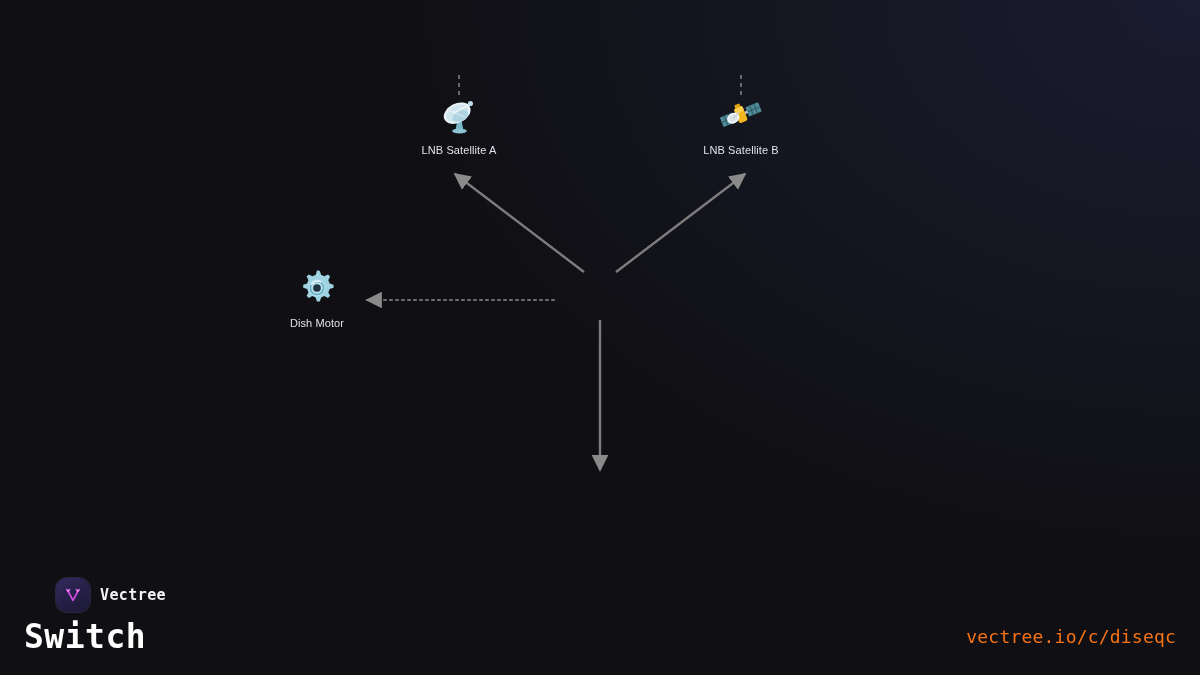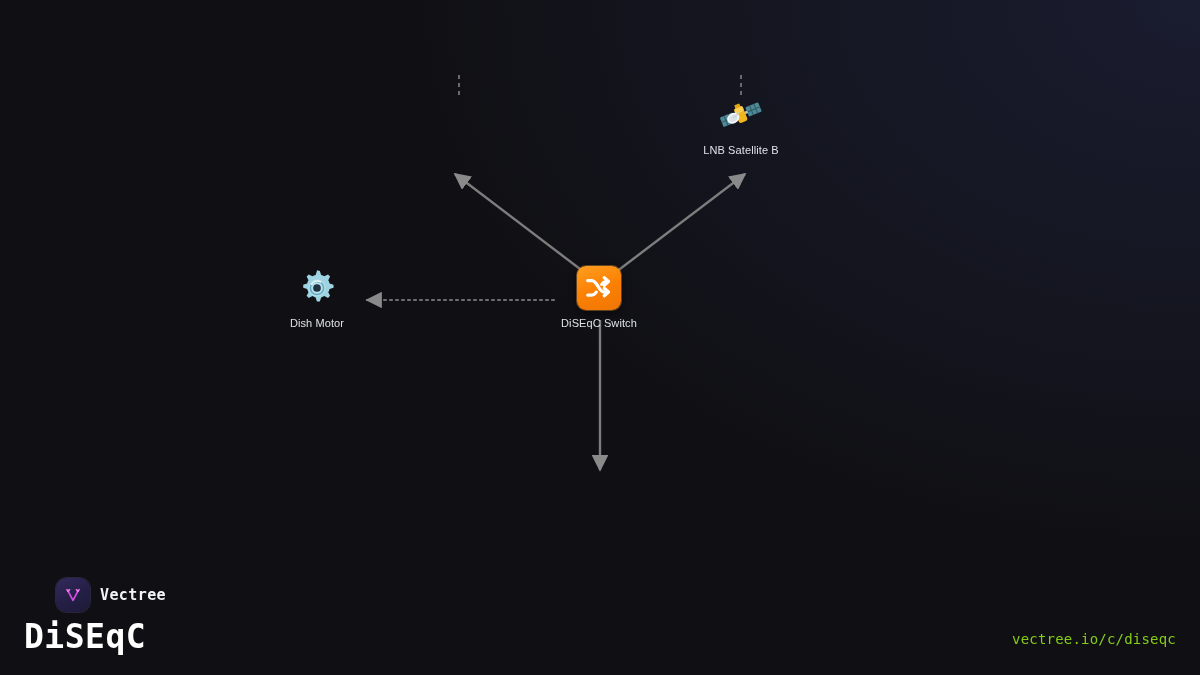--- a/index.html
+++ b/index.html
@@ -112,22 +112,22 @@
     font-size: 33px;
     font-weight: bold;
     color: #ffffff;
     letter-spacing: .5px;
   }
   .footer-url {
     position: absolute;
     right: 24px;
     bottom: 28px;
     font-family: "DejaVu Sans Mono", "Liberation Mono", monospace;
-    font-size: 14px;
-    color: #84cc16;
+    font-size: 18px;
+    color: #f97316;
     letter-spacing: .2px;
   }
 </style>
 </head>
 <body>
 
 <div id="canvas">
 
   <svg id="edges" viewBox="0 0 1200 675" xmlns="http://www.w3.org/2000/svg">
     <defs>
@@ -144,20 +144,38 @@
 
     <line x1="584" y1="272" x2="455" y2="174" stroke="#7d7d7d" stroke-width="2.4" marker-end="url(#arrow-solid)"></line>
 
     <line x1="616" y1="272" x2="745" y2="174" stroke="#7d7d7d" stroke-width="2.4" marker-end="url(#arrow-solid)"></line>
 
     <line x1="554" y1="300" x2="367" y2="300" stroke="#6f6f6f" stroke-width="2.2" stroke-dasharray="2 4" stroke-linecap="round" marker-end="url(#arrow-dotted)"></line>
 
     <line x1="600" y1="320" x2="600" y2="470" stroke="#7d7d7d" stroke-width="2.4" marker-end="url(#arrow-solid)"></line>
   </svg>
 
+  <div class="node" style="left:459px; top:92px;">
+    <div class="node-icon">
+      <svg width="44" height="44" viewBox="0 0 48 48" xmlns="http://www.w3.org/2000/svg">
+
+        <path d="M22 31 L27 31 L29 41 L20 41 Z" fill="#79b7c9"></path>
+        <ellipse cx="24.5" cy="41.5" rx="8" ry="2.6" fill="#8dc5d4"></ellipse>
+
+        <ellipse cx="22" cy="22" rx="15.5" ry="10.5" transform="rotate(-27 22 22)" fill="#e9f4f8"></ellipse>
+        <ellipse cx="22" cy="22" rx="13" ry="8.4" transform="rotate(-27 22 22)" fill="#cfe6ef"></ellipse>
+        <ellipse cx="25.5" cy="25" rx="9" ry="5.8" transform="rotate(-27 25.5 25)" fill="#aed4e2"></ellipse>
+
+        <path d="M20 21 L36 12" stroke="#eaf4f8" stroke-width="1.9" stroke-linecap="round"></path>
+        <circle cx="36.5" cy="11.5" r="2.8" fill="#b9dceb"></circle>
+        <path d="M13 19 L30 26" stroke="#ffffff" stroke-width="1.2" opacity=".55"></path>
+      </svg>
+    </div>
+    <div class="node-label">LNB Satellite A</div>
+  </div>
 
   <div class="node" style="left:317px; top:265px;">
     <div class="node-icon">
       <svg width="44" height="44" viewBox="0 0 48 48" xmlns="http://www.w3.org/2000/svg">
         <path fill="#9fd3e2" d="M24 4.5
           l3.1 1.0 1.4 4.3a15 15 0 0 1 3.5 1.45l4.0-2.0 2.3 2.3 -2.0 4.0a15 15 0 0 1 1.45 3.5l4.3 1.4v3.2l-4.3 1.4a15 15 0 0 1 -1.45 3.5l2.0 4.0 -2.3 2.3 -4.0-2.0a15 15 0 0 1 -3.5 1.45l-1.4 4.3h-3.2l-1.4-4.3a15 15 0 0 1 -3.5-1.45l-4.0 2.0 -2.3-2.3 2.0-4.0a15 15 0 0 1 -1.45-3.5l-4.3-1.4v-3.2l4.3-1.4a15 15 0 0 1 1.45-3.5l-2.0-4.0 2.3-2.3 4.0 2.0a15 15 0 0 1 3.5-1.45l1.4-4.3z"></path>
         <circle cx="24" cy="24" r="9.2" fill="#b7e0ec"></circle>
         <circle cx="24" cy="24" r="7.2" fill="none" stroke="#5fa9c2" stroke-width="1.6"></circle>
         <circle cx="24" cy="24" r="4.2" fill="#1f3440"></circle>
         <path d="M18 20 A7.4 7.4 0 0 1 28 17.4" stroke="#eaf7fb" stroke-width="1.6" fill="none" stroke-linecap="round"></path>
@@ -186,49 +204,35 @@
         </g>
 
         <ellipse cx="15.5" cy="27.5" rx="7" ry="5.6" transform="rotate(-28 15.5 27.5)" fill="#f4f7f9"></ellipse>
         <ellipse cx="15.5" cy="27.5" rx="4.8" ry="3.8" transform="rotate(-28 15.5 27.5)" fill="#d9e3e8"></ellipse>
         <path d="M15.5 27.5 L22 21" stroke="#c6ced4" stroke-width="1.4"></path>
       </svg>
     </div>
     <div class="node-label">LNB Satellite B</div>
   </div>
 
-  <div class="node" style="left:599px; top:265px;">
-    <div class="node-icon">
-      <div class="switch-chip">
-        <svg width="30" height="30" viewBox="0 0 24 24" xmlns="http://www.w3.org/2000/svg" fill="none" stroke="#ffffff" stroke-width="2.6" stroke-linecap="round" stroke-linejoin="round">
-          <path d="M3 6 h3.2 c2.2 0 3.4 1.8 5 4.6 1.6 2.8 2.8 4.6 5 4.6 H19"></path>
-          <polyline points="16.2,12.2 19.6,15.2 16.2,18.2"></polyline>
-          <path d="M3 17.6 h3.2 c1.5 0 2.6-0.9 3.6-2.3"></path>
-          <path d="M14.2 9.1 c1.0-1.4 2.1-2.3 3.6-2.3 H19"></path>
-          <polyline points="16.2,3.7 19.6,6.8 16.2,9.8"></polyline>
-        </svg>
-      </div>
-    </div>
-    <div class="node-label">DiSEqC Switch</div>
-  </div>
 
 
 </div>
 
 <div id="footer">
 
   <div class="brand-row">
     <div class="brand-logo">
       <svg width="20" height="20" viewBox="0 0 24 24" xmlns="http://www.w3.org/2000/svg">
         <path d="M6.2 7.6 L12 18.4 L17.8 7.6" fill="none" stroke="#d24ce0" stroke-width="2.1" stroke-linecap="round" stroke-linejoin="round"></path>
         <path d="M4.4 5.4 L6.2 7.6 L8.1 5.4" fill="none" stroke="#e06ce8" stroke-width="1.5" stroke-linecap="round"></path>
         <path d="M15.9 5.4 L17.8 7.6 L19.6 5.4" fill="none" stroke="#e06ce8" stroke-width="1.5" stroke-linecap="round"></path>
         <circle cx="6.2" cy="7.0" r="1.5" fill="#ef7bf5"></circle>
         <circle cx="17.8" cy="7.0" r="1.5" fill="#ef7bf5"></circle>
       </svg>
     </div>
     <div class="brand-name">Vectree</div>
   </div>
 
-  <div class="page-title">DiSEqC</div>
+  <div class="page-title">Switch</div>
 
   <div class="footer-url">vectree.io/c/diseqc</div>
 </div>
 
 </body></html>

